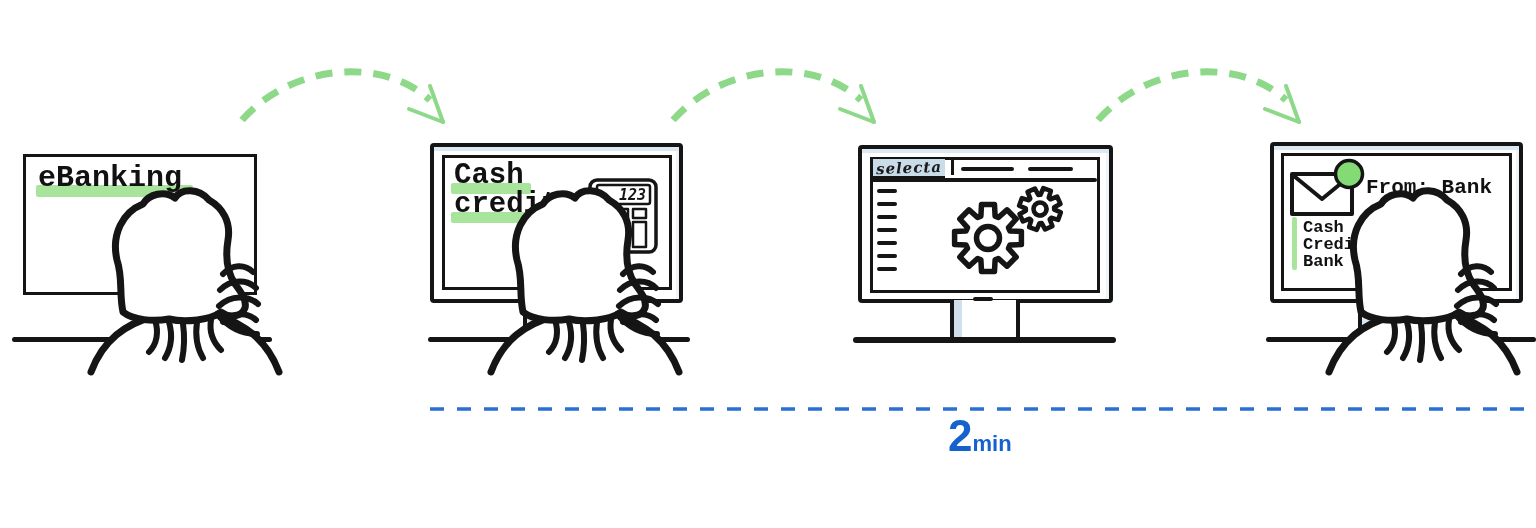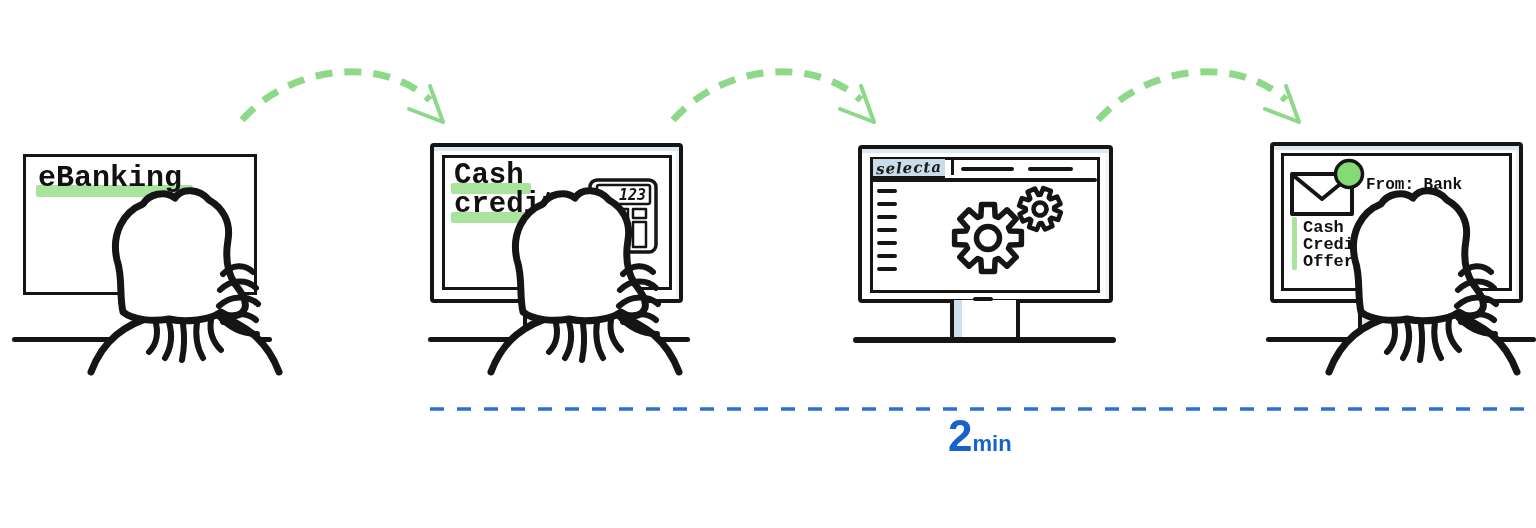--- a/index.html
+++ b/index.html
@@ -120,25 +120,25 @@
   <div class="frame-inner z1" style="left:1281px;top:153px;width:225px;height:132px;"></div>
 
   <svg class="abs z2" style="left:1288px;top:158px;" width="90" height="62" viewBox="0 0 90 62">
     <g stroke="#151515" stroke-linejoin="round" stroke-linecap="round">
       <rect x="4" y="16" width="60" height="40" fill="#fff" stroke-width="4"></rect>
       <path d="M6,18 L34,41 L62,18" fill="none" stroke-width="4"></path>
       <circle cx="61" cy="16" r="13.5" fill="#84da74" stroke-width="3.5"></circle>
     </g>
   </svg>
 
-  <div class="tw z2" style="left:1366px;top:177px;font-size:16px;">From: Bank</div>
+  <div class="tw z2" style="left:1366px;top:177px;font-size:21px;">From: Bank</div>
   <div class="vbar z2" style="left:1292px;top:217px;width:4.5px;height:53px;"></div>
   <div class="tw z2" style="left:1303px;top:219px;font-size:17px;">Cash</div>
   <div class="tw z2" style="left:1303px;top:236px;font-size:17px;">Credit</div>
-  <div class="tw z2" style="left:1303px;top:253px;font-size:17px;">Offer</div>
+  <div class="tw z2" style="left:1303px;top:253px;font-size:17px;">Bank</div>
 
   <div class="stand z1" style="left:1358px;top:299px;width:32px;height:38px;"></div>
   <div class="desk z1" style="left:1266px;top:337px;width:270px;"></div>
 
   <svg class="abs z1" style="left:430px;top:406px;" width="1100" height="6" viewBox="0 0 1100 6">
     <line x1="0" y1="3" x2="1098" y2="3" stroke="#2a6fd4" stroke-width="3.5" stroke-dasharray="14 13"></line>
   </svg>
   <div class="timer z2" style="left:948px;top:414px;">
     <span class="big">2</span>
     <span class="small">min</span>

